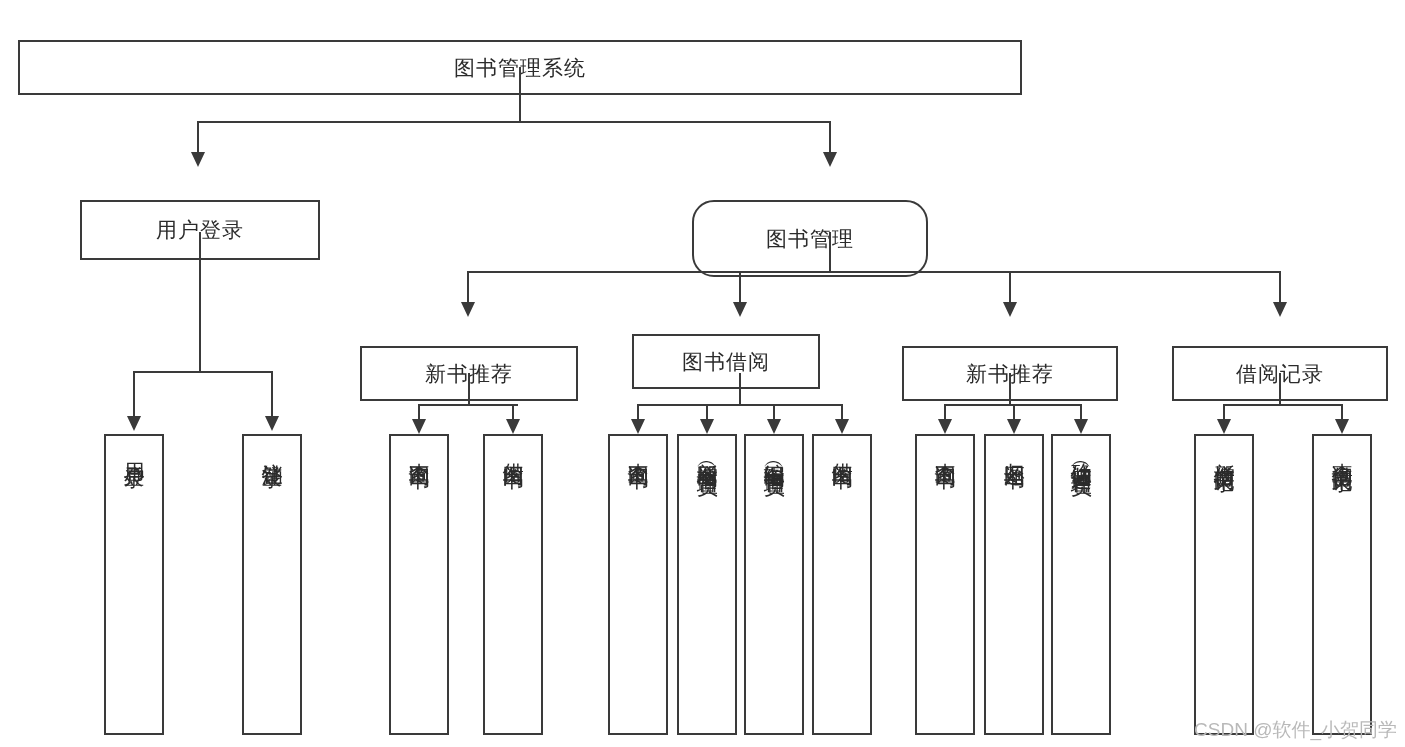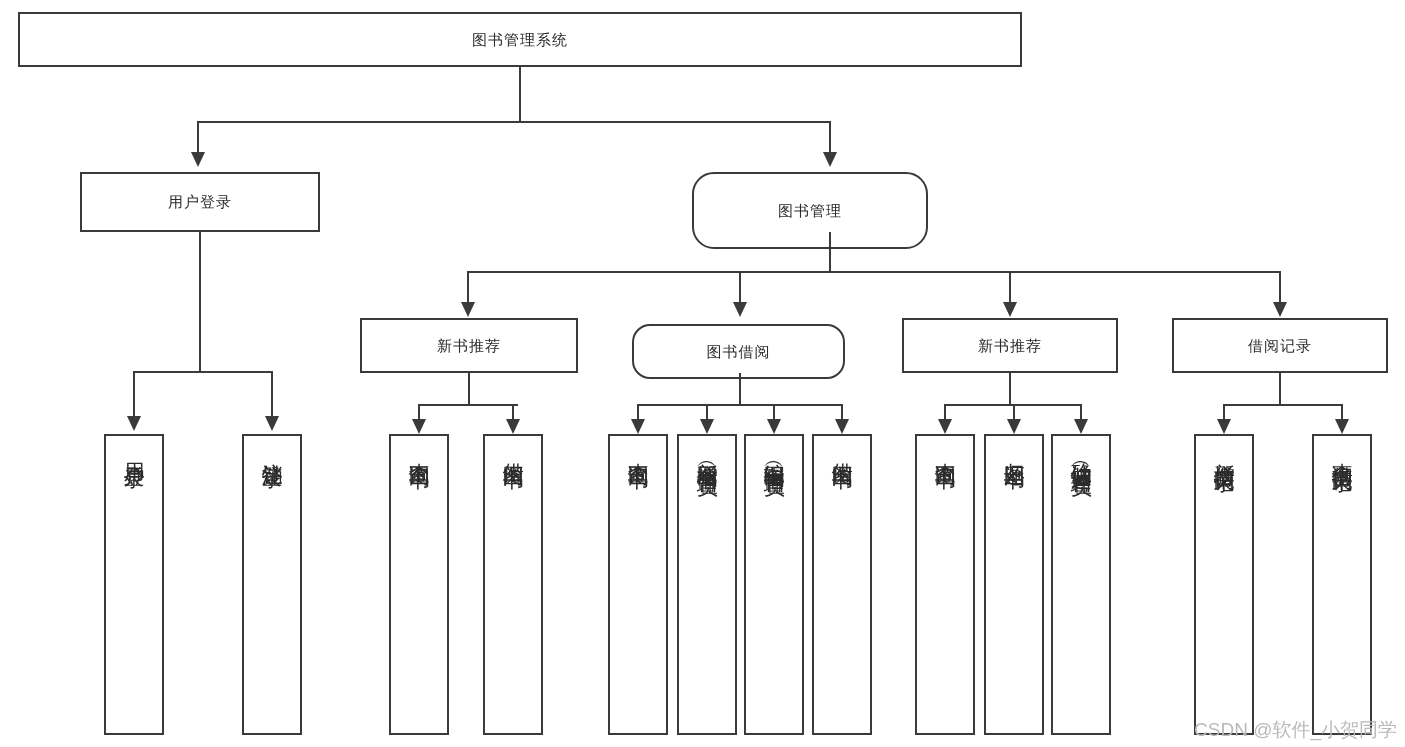--- a/index.html
+++ b/index.html
@@ -19,23 +19,24 @@
   .node {
     position: absolute;
     background: #ffffff;
     border: 2px solid #3a3a3a;
     display: flex;
     align-items: center;
     justify-content: center;
     color: #2b2b2b;
   }
   .node.horiz {
-    font-size: 15px;
+    font-size: 21px;
     letter-spacing: 1px;
     line-height: 1.2;
+    margin-top: 28px;
   }
   .node.vert {
     writing-mode: vertical-rl;
     text-orientation: upright;
     font-size: 21px;
     line-height: 1.35;
     letter-spacing: 2px;
     justify-content: flex-start;
     padding-top: 10px;
     align-items: center;
@@ -111,21 +112,21 @@
   <div class="vline" style="left:739px; top:271px; height:32px;"></div>
   <div class="arrow" style="left:733px; top:302px;"></div>
   <div class="vline" style="left:1009px; top:271px; height:32px;"></div>
   <div class="arrow" style="left:1003px; top:302px;"></div>
   <div class="vline" style="left:1279px; top:271px; height:32px;"></div>
   <div class="arrow" style="left:1273px; top:302px;"></div>
 
   <div class="node horiz" style="left:360px; top:318px; width:218px; height:55px;">
     <span>新书推荐</span>
   </div>
-  <div class="node horiz" style="left:632px; top:324px; width:213px; height:55px;border-radius:18px;">
+  <div class="node horiz" style="left:632px; top:306px; width:188px; height:55px;">
     <span>图书借阅</span>
   </div>
   <div class="node horiz" style="left:902px; top:318px; width:216px; height:55px;">
     <span>新书推荐</span>
   </div>
   <div class="node horiz" style="left:1172px; top:318px; width:216px; height:55px;">
     <span>借阅记录</span>
   </div>
 
   <div class="vline" style="left:468px; top:373px; height:32px;"></div>

